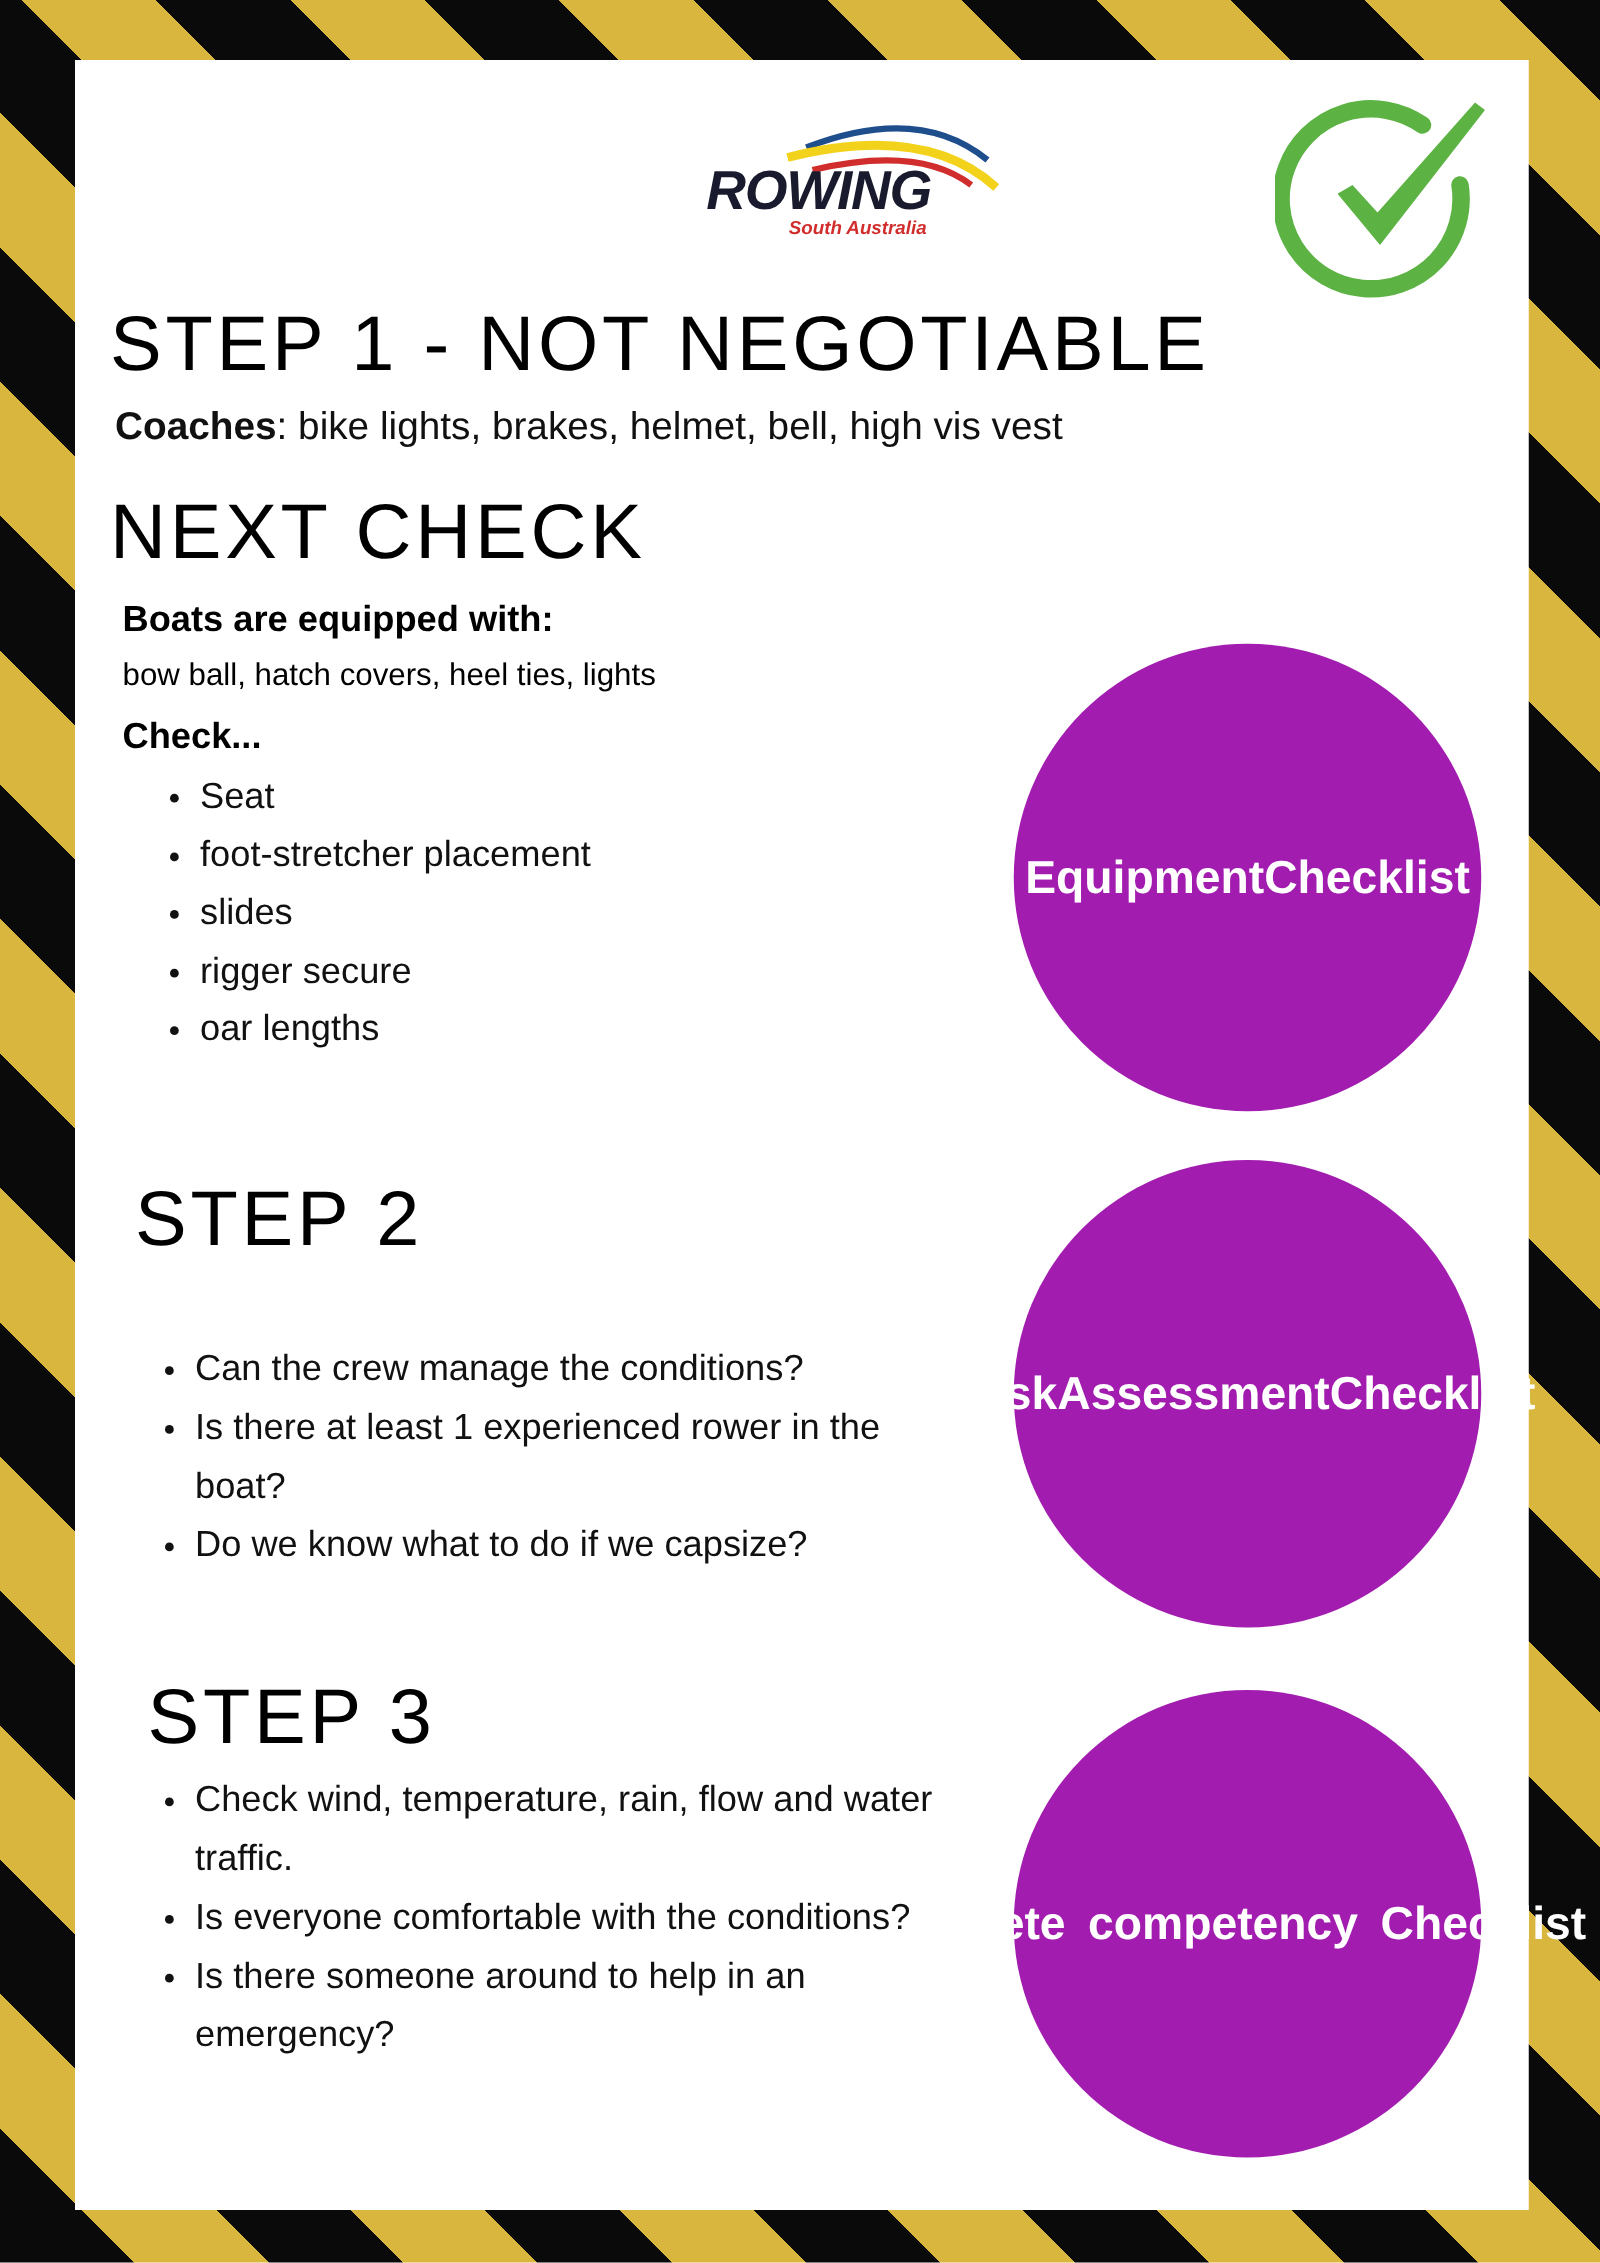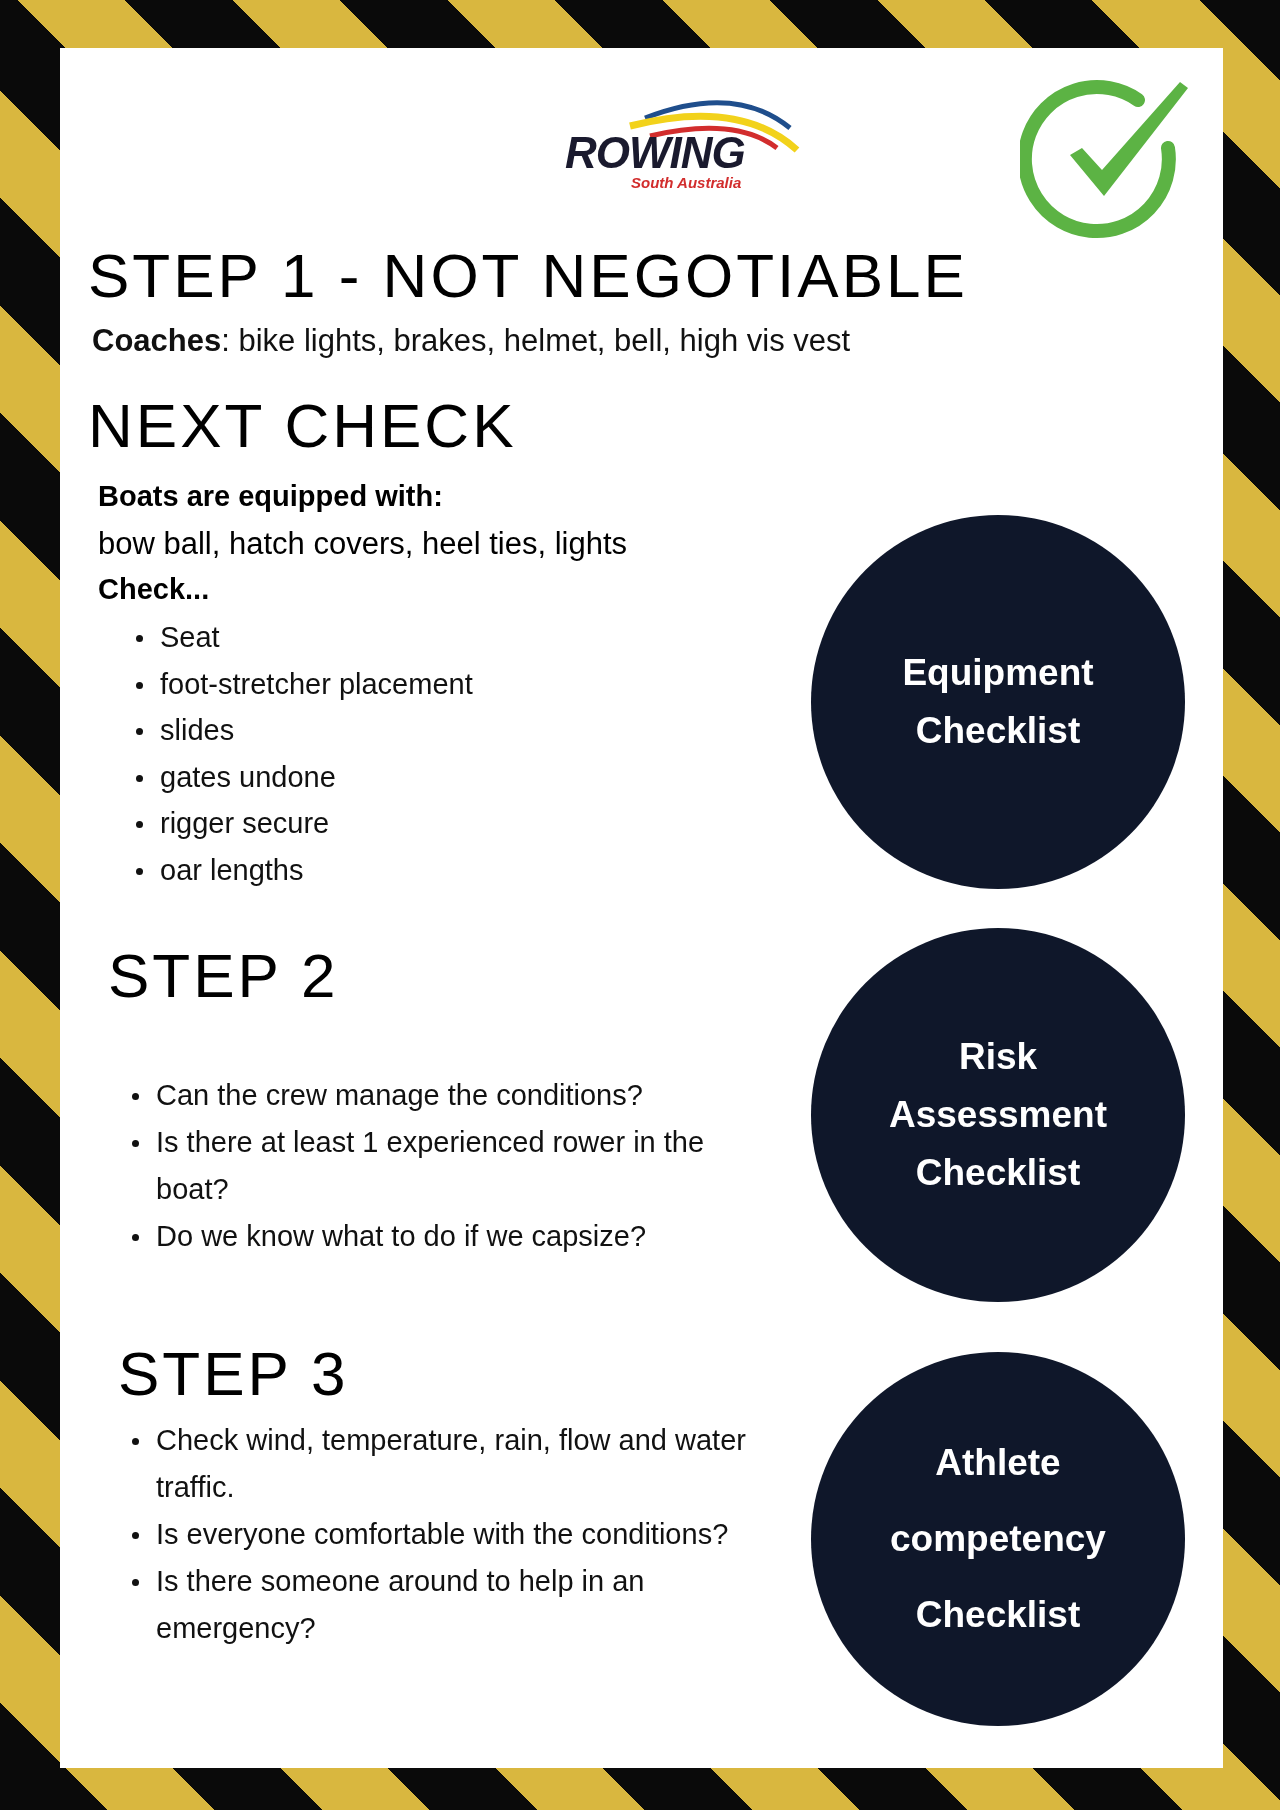--- a/index.html
+++ b/index.html
@@ -22,37 +22,37 @@
       color: #d22d2d; font-weight: 700;
     }
     .logo-swoosh { position: absolute; left: 60px; top: 0; }
     .check { position: absolute; left: 1020px; top: 70px; }
     h1, h2 { margin: 0; font-weight: 400; color: #000; }
     .h-step1 { position: absolute; left: 88px; top: 240px; font-size: 62px; letter-spacing: 3px; }
     .coaches { position: absolute; left: 92px; top: 323px; font-size: 31px; color: #111; }
     .coaches b { font-weight: 700; }
     .h-next { position: absolute; left: 88px; top: 390px; font-size: 62px; letter-spacing: 3px; }
     .boats-label { position: absolute; left: 98px; top: 480px; font-size: 29px; font-weight: 700; }
-    .boats-text { position: absolute; left: 98px; top: 526px; font-size: 31px; }
+    .boats-text { position: absolute; left: 98px; top: 526px; font-size: 25px; }
     .check-label { position: absolute; left: 98px; top: 573px; font-size: 29px; font-weight: 700; }
     ul { margin: 0; padding: 0; list-style: none; }
     ul li { position: relative; padding-left: 58px; font-size: 29px; line-height: 46.5px; color: #111; }
     ul li::before {
       content: ""; position: absolute; left: 34px; top: 21px; width: 7px; height: 7px;
       border-radius: 50%; background: #111;
     }
     .list-check { position: absolute; left: 102px; top: 614px; }
     .h-step2 { position: absolute; left: 108px; top: 940px; font-size: 62px; letter-spacing: 3px; }
     .list-step2 { position: absolute; left: 98px; top: 1072px; width: 680px; }
     .list-step2 li, .list-step3 li { line-height: 47px; }
     .h-step3 { position: absolute; left: 118px; top: 1338px; font-size: 62px; letter-spacing: 3px; }
     .list-step3 { position: absolute; left: 98px; top: 1417px; width: 680px; }
     .circle {
-      position: absolute; width: 374px; height: 374px; border-radius: 50%; background: #0f172a;
-      display: flex; flex-direction: column; align-items: center; justify-content: center;
+      position: absolute; width: 374px; height: 374px; border-radius: 50%; background: #a21caf;
+      display: flex; flex-direction: row; align-items: center; justify-content: center;
       color: #fff; font-weight: 700; font-size: 37px; line-height: 58px; text-align: center;
     }
     .c1 { left: 811px; top: 515px; }
     .c2 { left: 811px; top: 928px; }
     .c3 { left: 811px; top: 1352px; gap: 18px; }
   </style>
 </head>
 <body>
 
 <div class="panel"></div>
@@ -76,21 +76,20 @@
 <div class="coaches"><b>Coaches</b><span>: bike lights, brakes, helmet, bell, high vis vest</span></div>
 
 <h2 class="h-next">NEXT CHECK</h2>
 <div class="boats-label">Boats are equipped with:</div>
 <div class="boats-text">bow ball, hatch covers, heel ties, lights</div>
 <div class="check-label">Check...</div>
 <ul class="list-check">
   <li>Seat</li>
   <li>foot-stretcher placement</li>
   <li>slides</li>
-  <li>gates undone</li>
   <li>rigger secure</li>
   <li>oar lengths</li>
 </ul>
 <div class="circle c1">
   <span>Equipment</span>
   <span>Checklist</span>
 </div>
 
 <h2 class="h-step2">STEP 2</h2>
 <ul class="list-step2">

